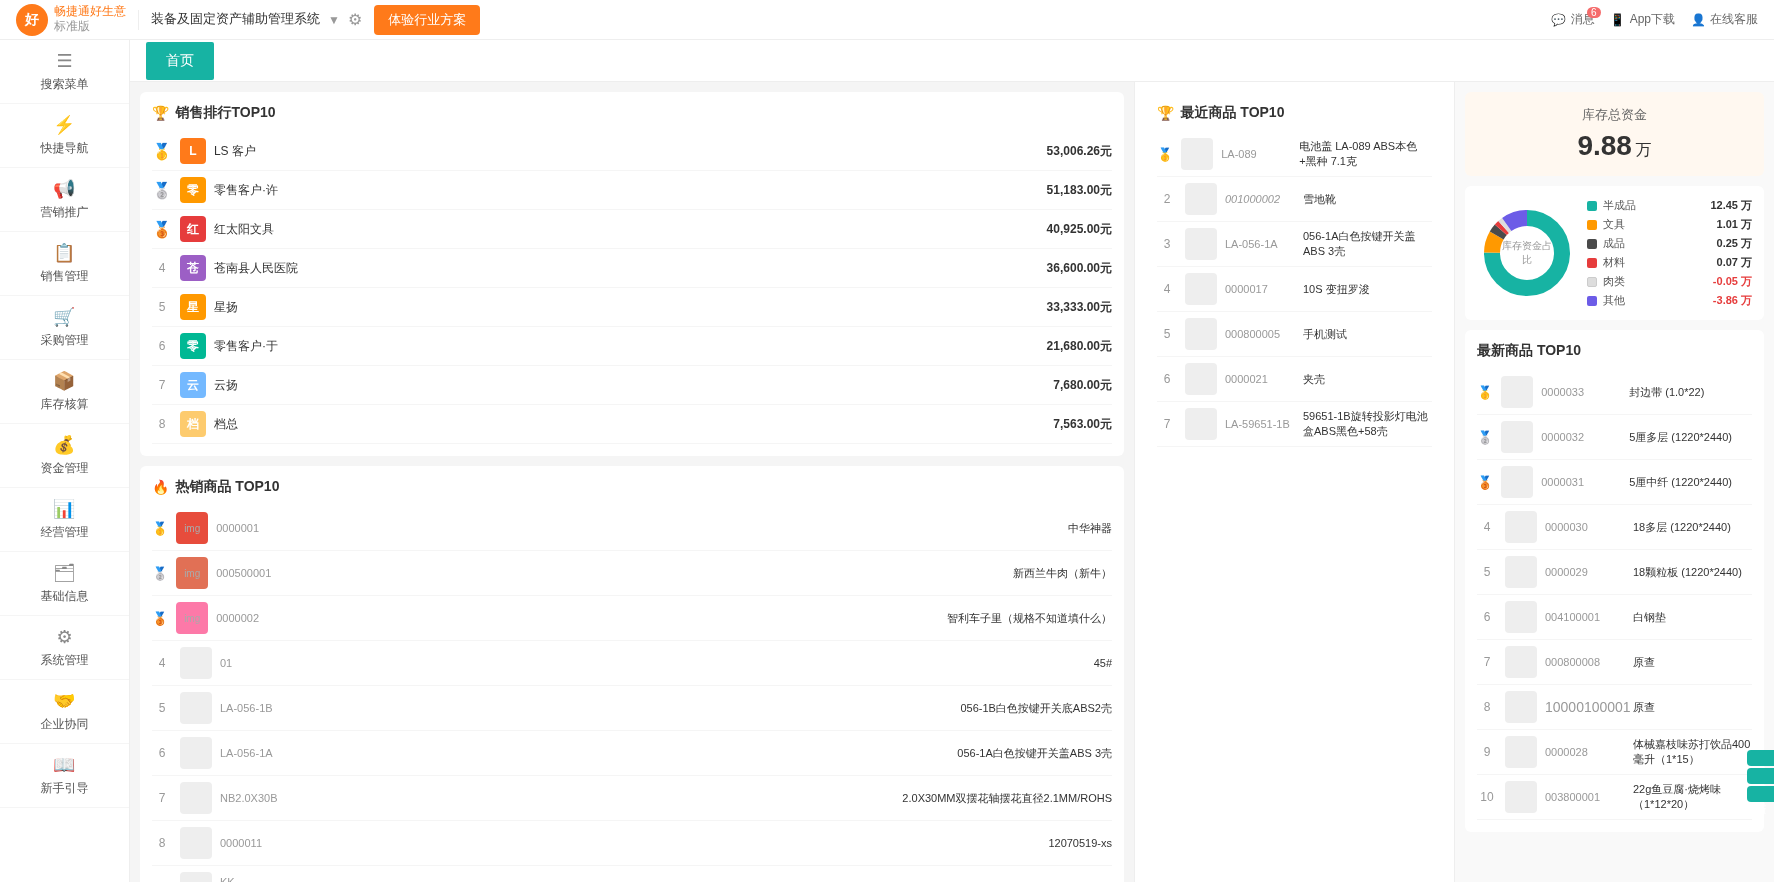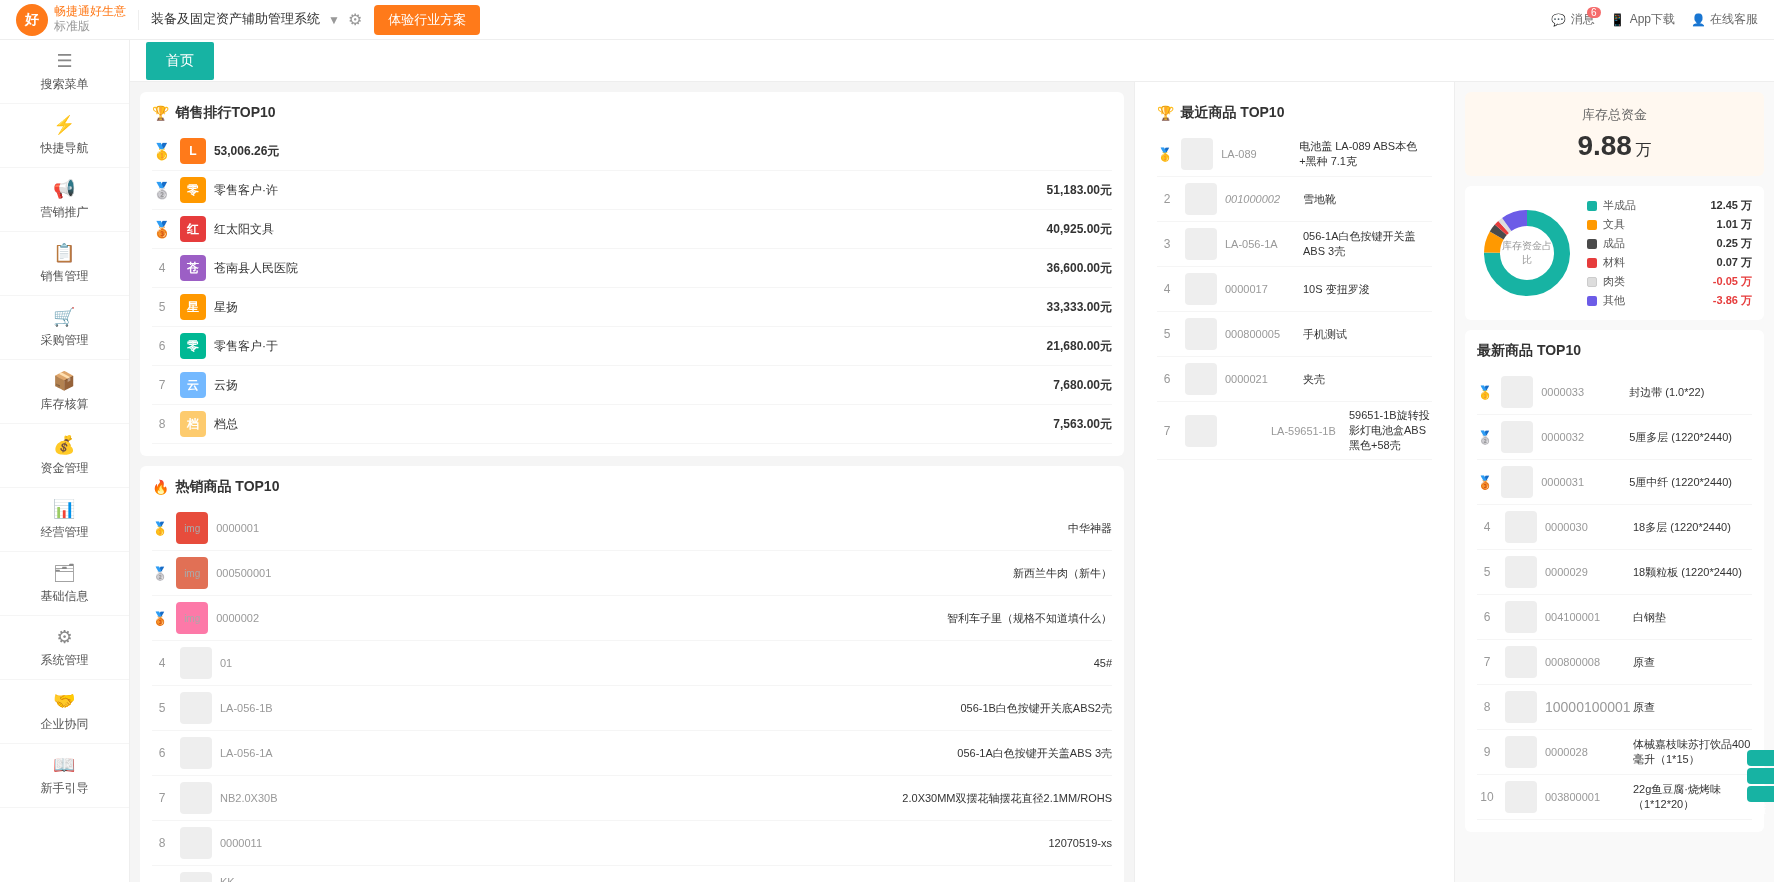--- a/index.html
+++ b/index.html
@@ -184,20 +184,21 @@
         <div class="card">
           <div class="section-title">
             <span>🏆</span>
             <span>销售排行TOP10</span>
           </div>
           <div class="rank-table">
 
             <div class="rank-row">
               <span class="rank-medal">🥇</span>
               <div class="rank-avatar" style="background:#ff7a1a;">L</div>
+              <span class="rank-name">LS 客户</span>
               <span class="rank-amount">53,006.26元</span>
             </div>
 
             <div class="rank-row">
               <span class="rank-medal">🥈</span>
               <div class="rank-avatar" style="background:#ff9900;">零</div>
               <span class="rank-name">零售客户·许</span>
               <span class="rank-amount">51,183.00元</span>
             </div>
 
@@ -345,21 +346,21 @@
             </div>
             <div class="rank-row">
               <span class="rank-num">6</span>
               <div class="product-img"></div>
               <span style="font-size:11px;color:#999;width:70px;">0000021</span>
               <span style="font-size:11px;color:#333;flex:1;">夹壳</span>
             </div>
             <div class="rank-row">
               <span class="rank-num">7</span>
               <div class="product-img"></div>
-              <span style="font-size:11px;color:#999;width:70px;margin-left:46px;">LA-59651-1B</span>
+              <span style="font-size:11px;color:#999;width:70px;">LA-59651-1B</span>
               <span style="font-size:11px;color:#333;flex:1;">59651-1B旋转投影灯电池盒ABS黑色+58壳</span>
             </div>
           </div>
         </div>
       </div>
 
       <div class="right-panel">
 
         <div class="inventory-total">
           <div class="inv-title">库存总资金</div>

